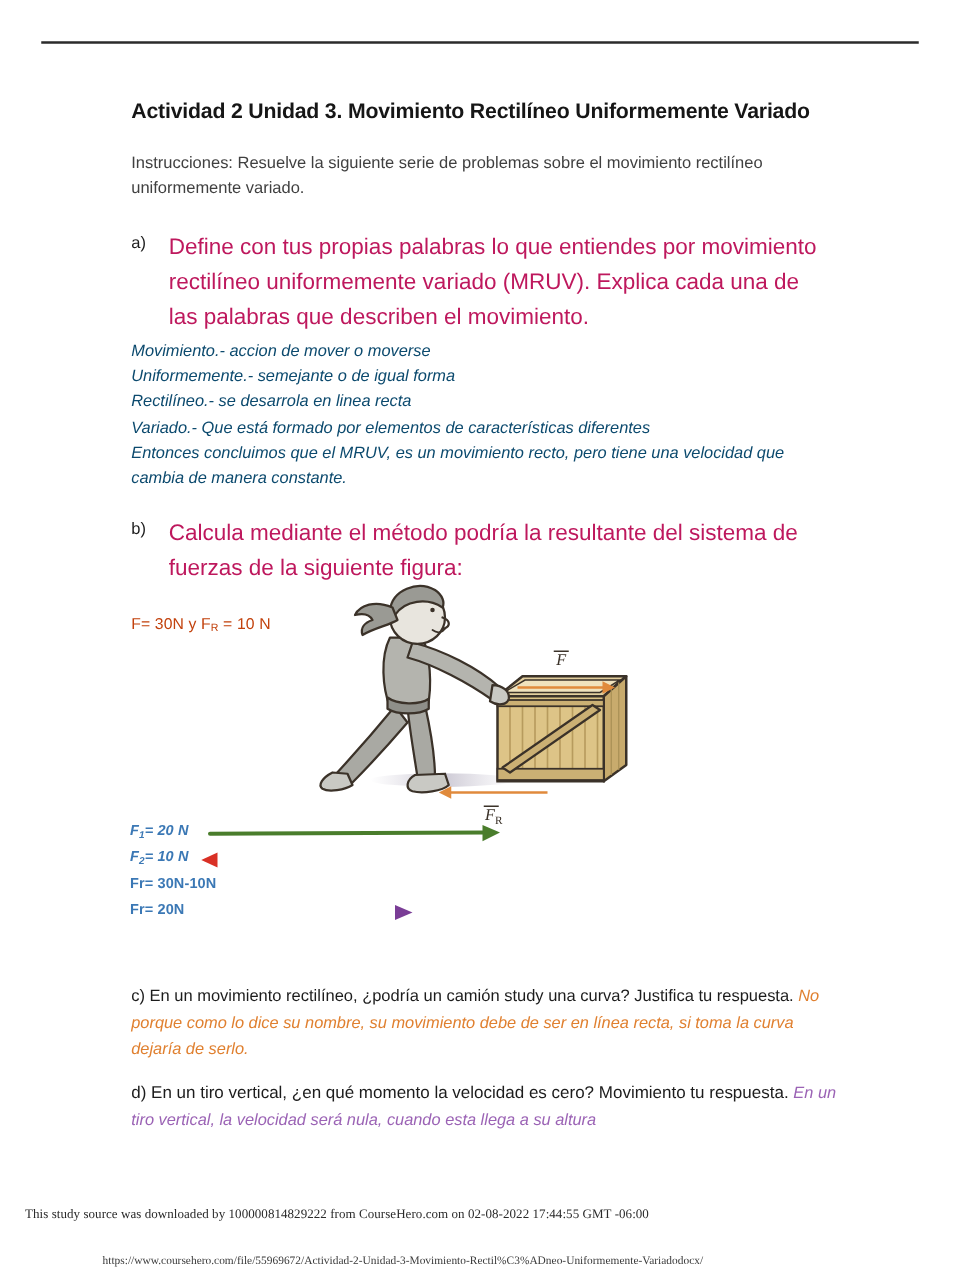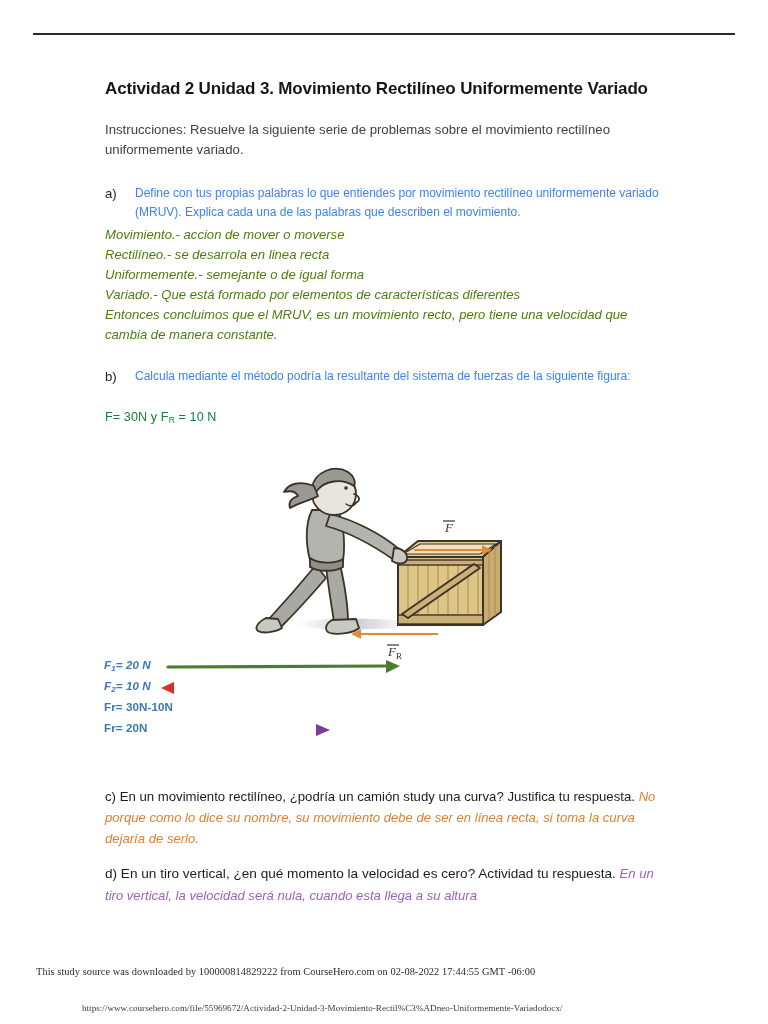--- a/index.html
+++ b/index.html
@@ -65,43 +65,43 @@
   }
   .item-marker {
     width: 30px;
     flex: 0 0 30px;
     font-size: 13.2px;
     line-height: 1.55;
     color: #1c1c1c;
   }
   .item-body {
     flex: 1 1 auto;
-    font-size: 12px;
+    font-size: 18px;
     line-height: 1.55;
-    color: #3b82f6;
+    color: #be185d;
   }
 
   
   .answer {
     font-style: italic;
     font-size: 13.1px;
     line-height: 1.54;
     margin: 0;
   }
-  .answer.green  { color: #4d7c0f; }
+  .answer.green  { color: #0c4a6e; }
   .answer.orange { color: #e08030; }
   .answer.purple { color: #9b63b5; }
 
   .answers-green {
     margin: 3px 0 0 0;
   }
 
   
   .force-line {
-    color: #15803d;
+    color: #c2410c;
     font-size: 12.6px;
     margin: 23px 0 0 0;
     letter-spacing: 0.1px;
   }
   .force-line sub {
     font-size: 8.5px;
     vertical-align: baseline;
     position: relative;
     top: 2px;
   }
@@ -163,21 +163,21 @@
     line-height: 1.58;
     color: #1c1c1c;
   }
   .tail.q-c { top: 774px; }
   .tail.q-d { top: 849px; font-size: 13.6px; line-height: 1.62; }
   .tail .answer { display: inline; }
 
   
   .footer-note {
     position: absolute;
-    left: 36px;
+    left: 20px;
     top: 966px;
     font-family: "Liberation Serif", serif;
     font-size: 10.4px;
     color: #2a2a2a;
     letter-spacing: 0.05px;
   }
   .footer-url {
     position: absolute;
     left: 36px;
     top: 1003px;
@@ -201,22 +201,22 @@
 
     <p class="instructions">Instrucciones: Resuelve la siguiente serie de problemas sobre el movimiento rectilíneo uniformemente variado.</p>
 
     <div class="item">
       <div class="item-marker">a)</div>
       <div class="item-body">Define con tus propias palabras lo que entiendes por movimiento rectilíneo uniformemente variado (MRUV). Explica cada una de las palabras que  describen el movimiento.</div>
     </div>
 
     <div class="answers-green">
       <p class="answer green">Movimiento.- accion de mover o moverse</p>
+      <p class="answer green">Uniformemente.- semejante o de igual forma</p>
       <p class="answer green">Rectilíneo.- se desarrola en linea recta</p>
-      <p class="answer green">Uniformemente.- semejante o de igual forma</p>
       <p class="answer green">Variado.- Que está formado por elementos de características diferentes</p>
       <p class="answer green">Entonces concluimos que el MRUV, es un movimiento recto, pero tiene una velocidad que cambia de manera constante.</p>
     </div>
 
     <div class="item" style="margin-top:21px;">
       <div class="item-marker">b)</div>
       <div class="item-body">Calcula mediante el método podría la resultante del sistema de fuerzas de la siguiente figura:</div>
     </div>
 
     <p class="force-line"><span>F= 30N y F</span><sub>R</sub><span> = 10 N</span></p>
@@ -361,18 +361,18 @@
           <line x1="2" y1="9" x2="138" y2="9" stroke="url(#purpfade)" stroke-width="1.6"></line>
           <polygon points="150,9 136,3 136,15" fill="#7a3d96"></polygon>
         </svg>
       </span>
     </div>
 
   </div>
 
   <p class="tail q-c"><span>c) En un movimiento rectilíneo, ¿podría un camión study una curva? Justifica tu respuesta. </span><span class="answer orange">No porque como lo dice su nombre, su movimiento debe de ser en línea recta, si toma la curva dejaría de serlo.</span></p>
 
-  <p class="tail q-d"><span>d) En un tiro vertical, ¿en qué momento la velocidad es cero? Actividad tu respuesta. </span><span class="answer purple">En un tiro vertical, la velocidad será nula, cuando esta llega a su altura</span></p>
+  <p class="tail q-d"><span>d) En un tiro vertical, ¿en qué momento la velocidad es cero? Movimiento tu respuesta. </span><span class="answer purple">En un tiro vertical, la velocidad será nula, cuando esta llega a su altura</span></p>
 
   <div class="footer-note">This study source was downloaded by 100000814829222 from CourseHero.com on 02-08-2022 17:44:55 GMT -06:00</div>
   <div class="footer-url">https://www.coursehero.com/file/55969672/Actividad-2-Unidad-3-Movimiento-Rectil%C3%ADneo-Uniformemente-Variadodocx/</div>
 
 </div>
 
 </body></html>

